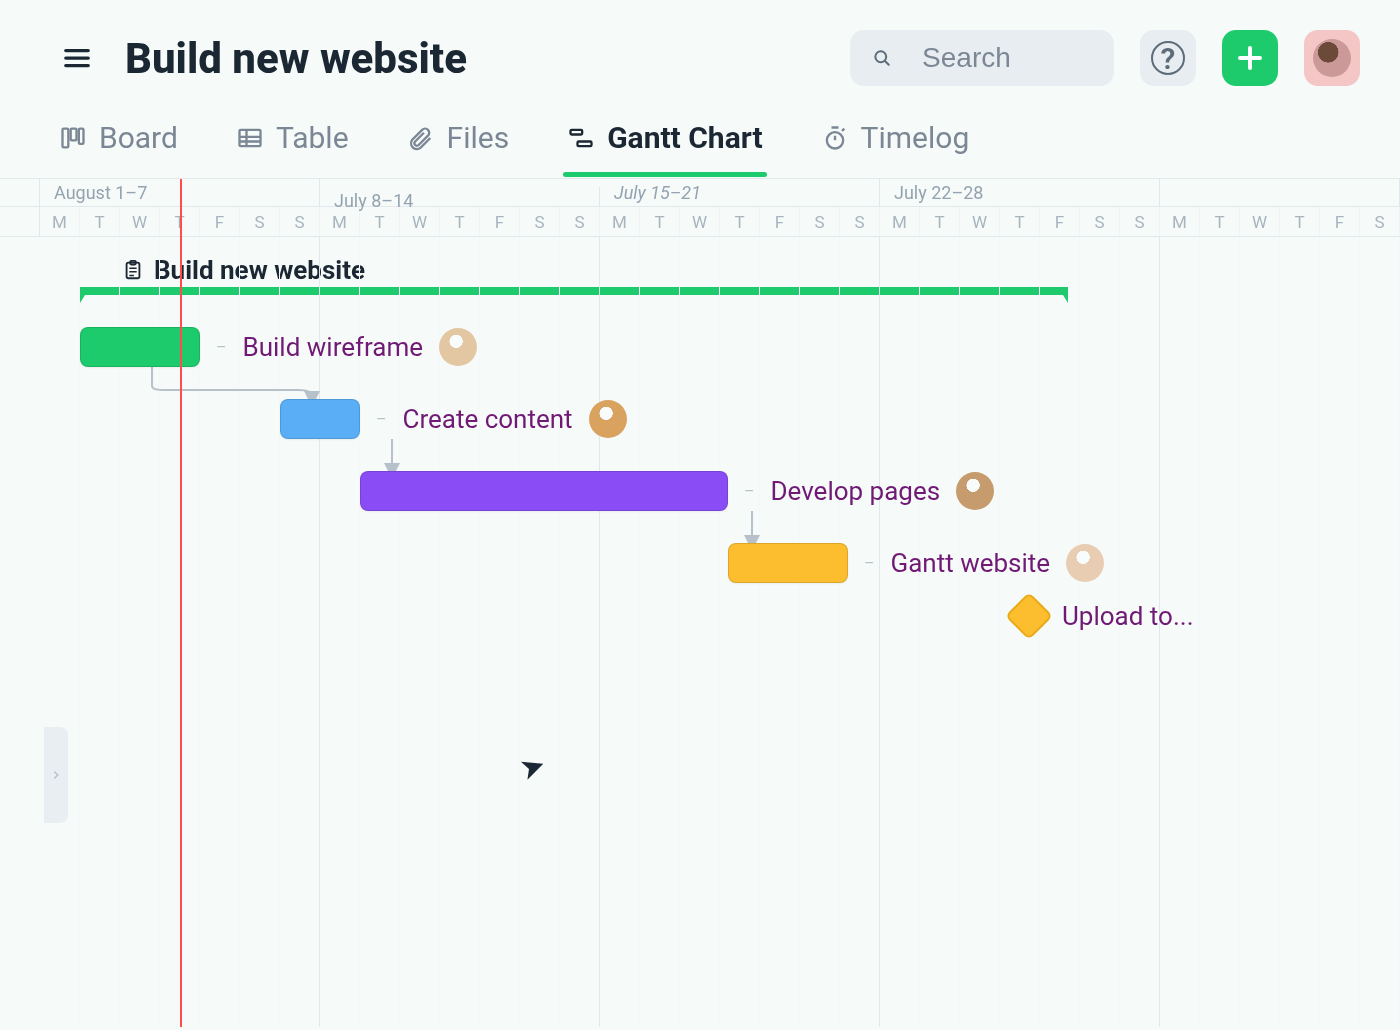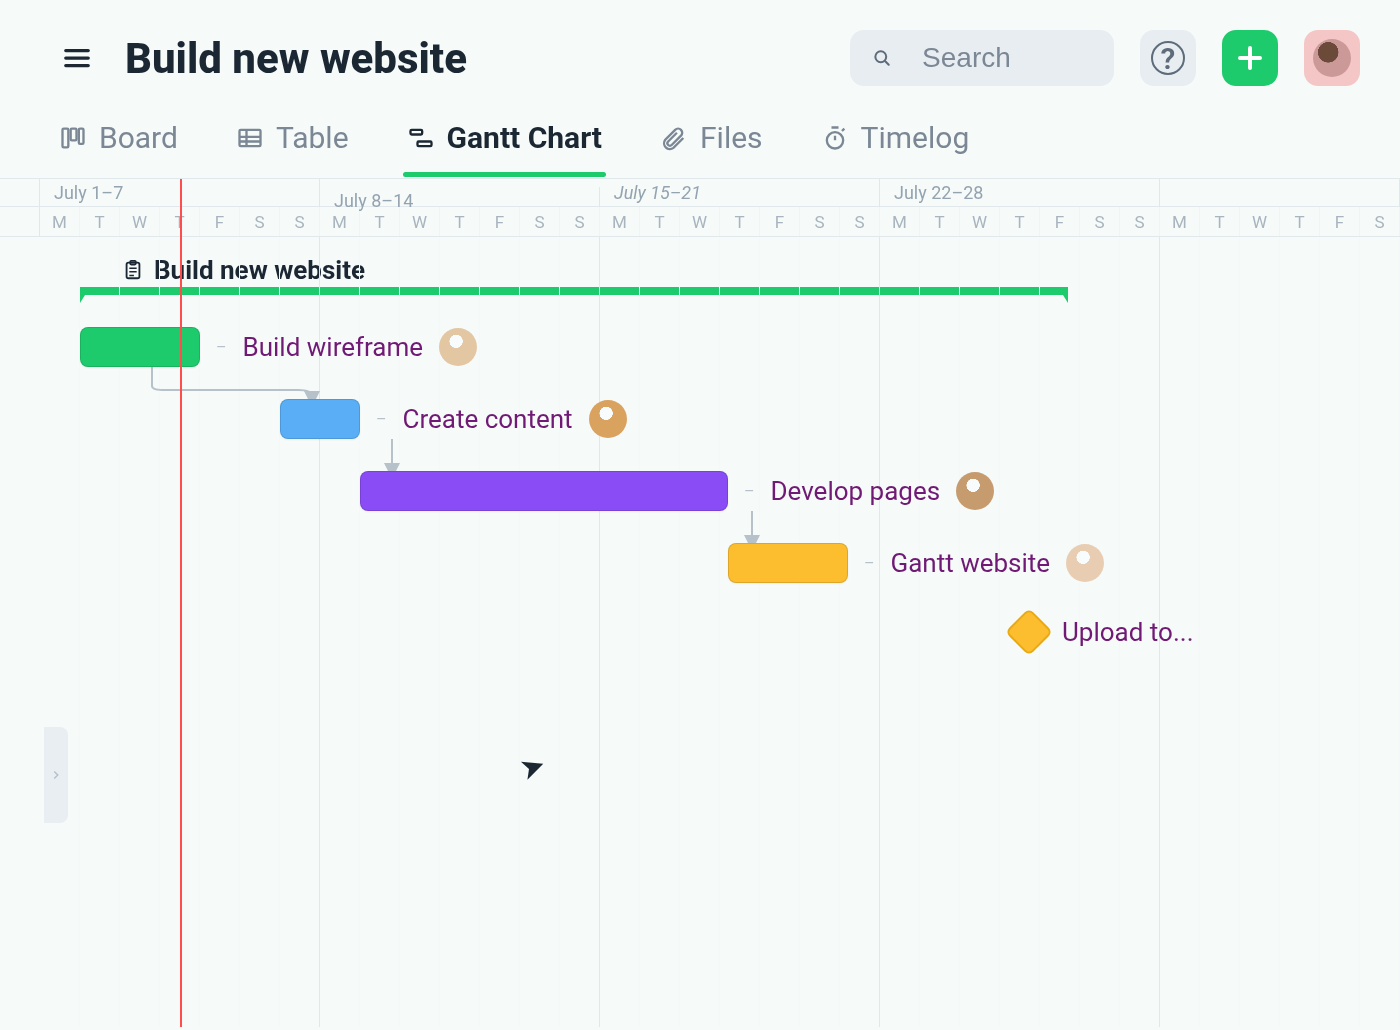--- a/index.html
+++ b/index.html
@@ -100,46 +100,46 @@
       </svg>
     <span>Board</span>
   </div>
   <div class="tab">
     <svg viewBox="0 0 24 24">
         <rect x="3" y="5" width="18" height="14" rx="1"></rect>
         <path d="M3 11h18M3 15h18M9 5v14"></path>
       </svg>
     <span>Table</span>
   </div>
+  <div class="tab">
+    <svg viewBox="0 0 24 24">
+        <path d="M20 12l-8.5 8.5a5 5 0 01-7-7L13 5a3.5 3.5 0 015 5l-8 8a2 2 0 01-3-3l7.5-7.5"></path>
+      </svg>
+    <span>Files</span>
+  </div>
   <div class="tab active">
     <svg viewBox="0 0 24 24">
         <rect x="3" y="5" width="10" height="4" rx="1"></rect>
         <rect x="9" y="15" width="12" height="4" rx="1"></rect>
       </svg>
     <span>Gantt Chart</span>
-  </div>
-  <div class="tab">
-    <svg viewBox="0 0 24 24">
-        <path d="M20 12l-8.5 8.5a5 5 0 01-7-7L13 5a3.5 3.5 0 015 5l-8 8a2 2 0 01-3-3l7.5-7.5"></path>
-      </svg>
-    <span>Files</span>
   </div>
   <div class="tab">
     <svg viewBox="0 0 24 24">
         <circle cx="12" cy="14" r="7"></circle>
         <path d="M12 10v4M9 3h6M18 6l2-2"></path>
       </svg>
     <span>Timelog</span>
   </div>
 </div>
 
 <div class="timeline">
   <div class="weeks" id="weeks-row">
       <div style="width: 40px; border-right: 1px solid rgb(225, 232, 236);"></div>
-      <div class="week-cell" style="width: 280px;">July 1–7</div>
+      <div class="week-cell" style="width: 280px;">August 1–7</div>
       <div class="week-cell" style="width: 280px; margin-top: 8px;">July 8–14</div>
       <div class="week-cell" style="width: 280px; font-style: italic;">July 15–21</div>
       <div class="week-cell" style="width: 280px;">July 22–28</div>
       <div class="week-cell" style="width: 240px;"></div>
     </div>
   <div class="days" id="days-row">
       <div style="width: 40px; flex: 0 0 40px; border-right: 1px solid rgb(225, 232, 236);"></div>
       <div class="day-cell">M</div>
       <div class="day-cell">T</div>
       <div class="day-cell">W</div>
@@ -247,21 +247,21 @@
         <span style="color: rgb(182, 193, 202);">–</span>
         <span class="task-label">Develop pages</span>
         <span class="assignee" style="background: radial-gradient(circle at 45% 35%, rgba(255, 255, 255, 0.2) 0px, rgba(255, 255, 255, 0.2) 20%, rgb(198, 155, 110) 21%, rgb(198, 155, 110) 100%);"></span>
       </div>
       <div class="task-row" style="top: 306px; left: 728px;">
         <div class="task-bar" style="width: 120px; background: rgb(252, 190, 47);"></div>
         <span style="color: rgb(182, 193, 202);">–</span>
         <span class="task-label">Gantt website</span>
         <span class="assignee" style="background: radial-gradient(circle at 45% 35%, rgba(255, 255, 255, 0.2) 0px, rgba(255, 255, 255, 0.2) 20%, rgb(232, 205, 178) 21%, rgb(232, 205, 178) 100%);"></span>
       </div>
-      <div class="milestone" style="top: 378px; left: 1012px;">
+      <div class="milestone" style="top: 362px; left: 1012px;">
         <div class="diamond"></div>
         <span class="task-label">Upload to...</span>
       </div>
       <div class="dep-arrow" style="left: 146px; top: 130px;"><svg width="180" height="42">
           <defs>
             <marker id="ah" markerWidth="8" markerHeight="8" refX="4" refY="4" orient="auto">
               <path d="M0 0 L8 4 L0 8 z" fill="#b6c1ca"></path>
             </marker>
           </defs>
           <path d="M 6 0 L 6 18.900000000000002 Q 6 23.1 20 23.1 L 152 23.1 Q 166 23.1 166 29.4 L 166 32" fill="none" stroke="#b6c1ca" stroke-width="2" marker-end="url(#ah)"></path>

